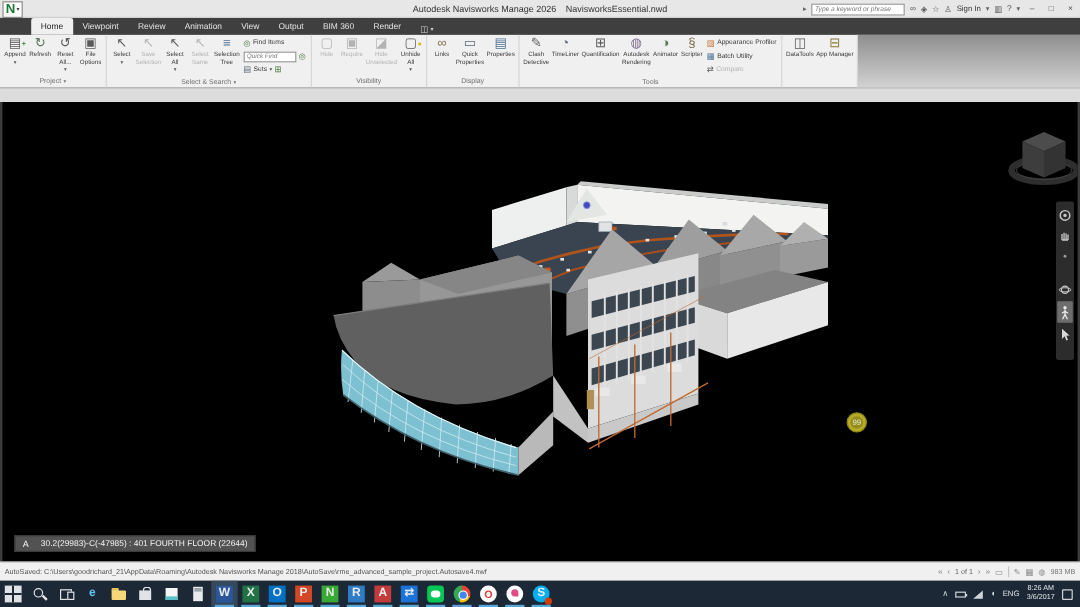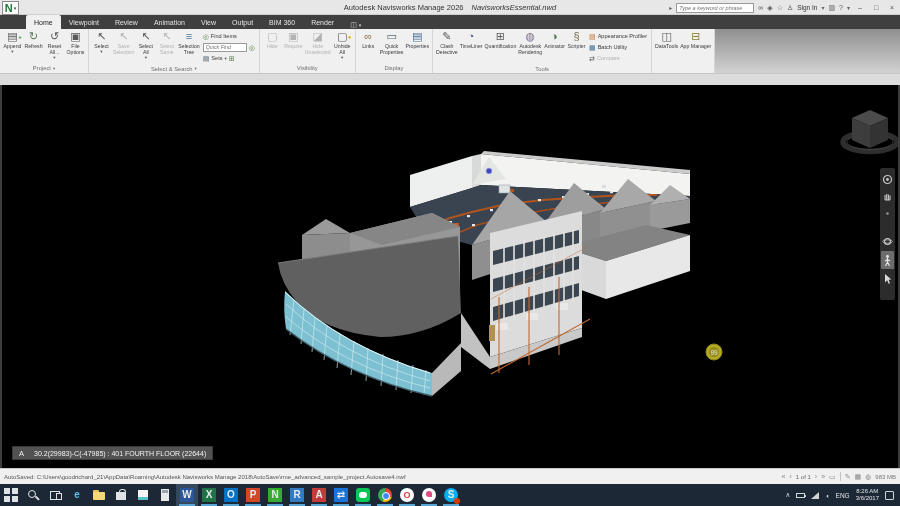--- a/index.html
+++ b/index.html
@@ -9,21 +9,21 @@
   *{box-sizing:border-box;}
 
   
   .titlebar{position:absolute;left:0;top:0;width:900px;height:15px;background:#e7e7e7;
             display:flex;align-items:center;border-bottom:1px solid #cfcfcf;}
   .applogo{position:absolute;left:2px;top:1px;width:17px;height:14px;background:#fdfdfd;
            border:1px solid #8a8a8a;display:flex;align-items:center;justify-content:center;z-index:5;}
   .applogo .nch{color:#1d7a34;font-weight:bold;font-size:11px;line-height:11px;}
   .applogo .ndrop{font-size:5px;color:#444;margin-left:1px;}
   .tb-title{flex:1;text-align:center;font-size:7.5px;color:#333;white-space:nowrap;}
-  .tb-title .doc{margin-left:8px;font-style:italic;}
+  .tb-title .doc{margin-left:8px;}
   .tb-right{position:absolute;right:2px;top:1px;display:flex;align-items:center;gap:4px;height:13px;}
   .tb-caret{font-size:6px;color:#666;}
   .tb-search{width:78px;height:10px;font-size:5.5px;font-style:italic;color:#888;
              border:1px solid #9a9a9a;background:#fff;padding:0 2px;font-family:inherit;}
   .tb-ic{font-size:7px;color:#555;}
   .signin{font-size:6.5px;color:#333;}
   .winbtn{font-size:7px;color:#555;width:12px;text-align:center;}
 
   
   .tabrow{position:absolute;left:0;top:15px;width:900px;height:14px;background:#3f3f3f;

